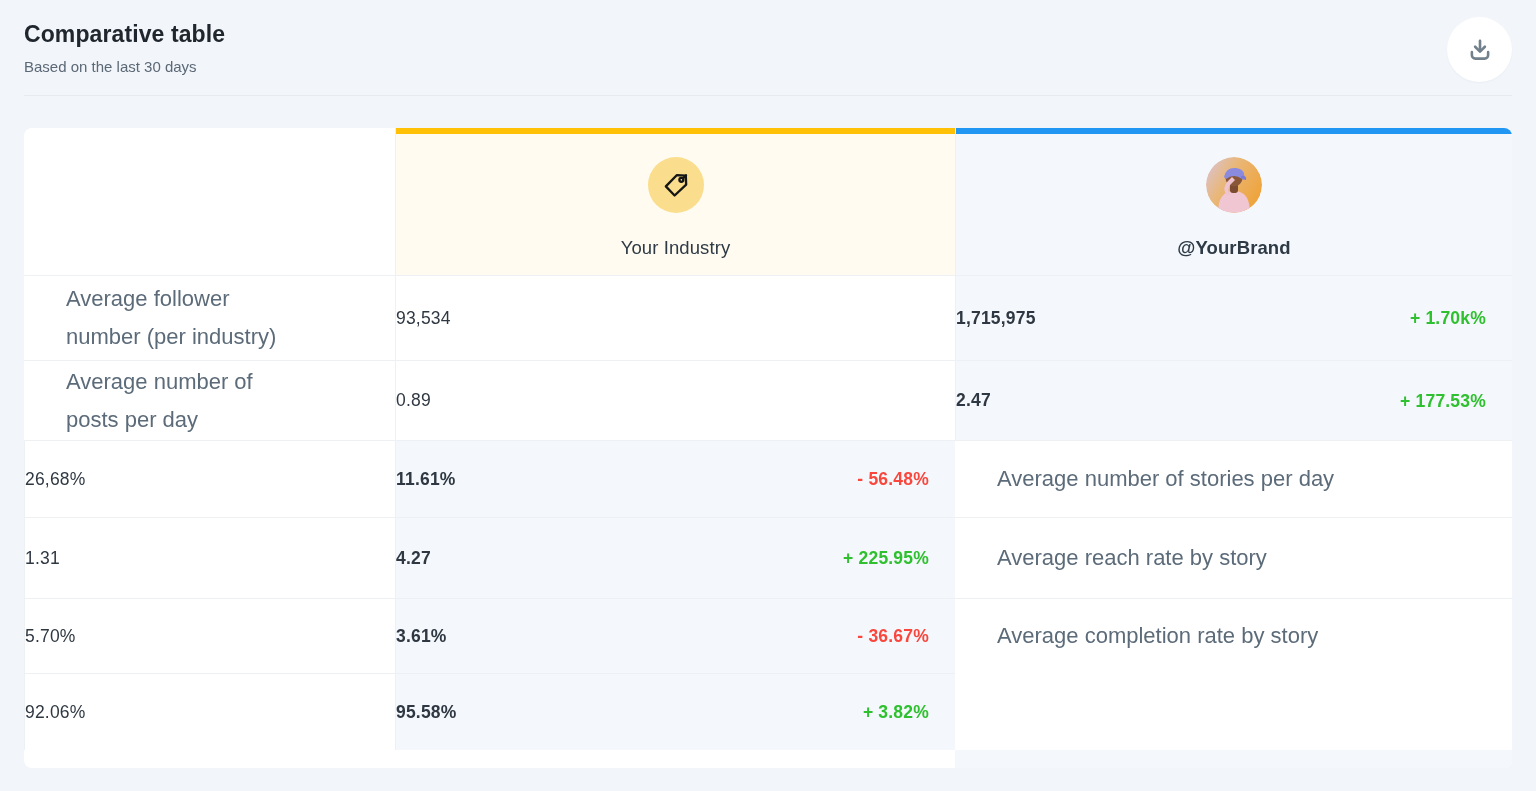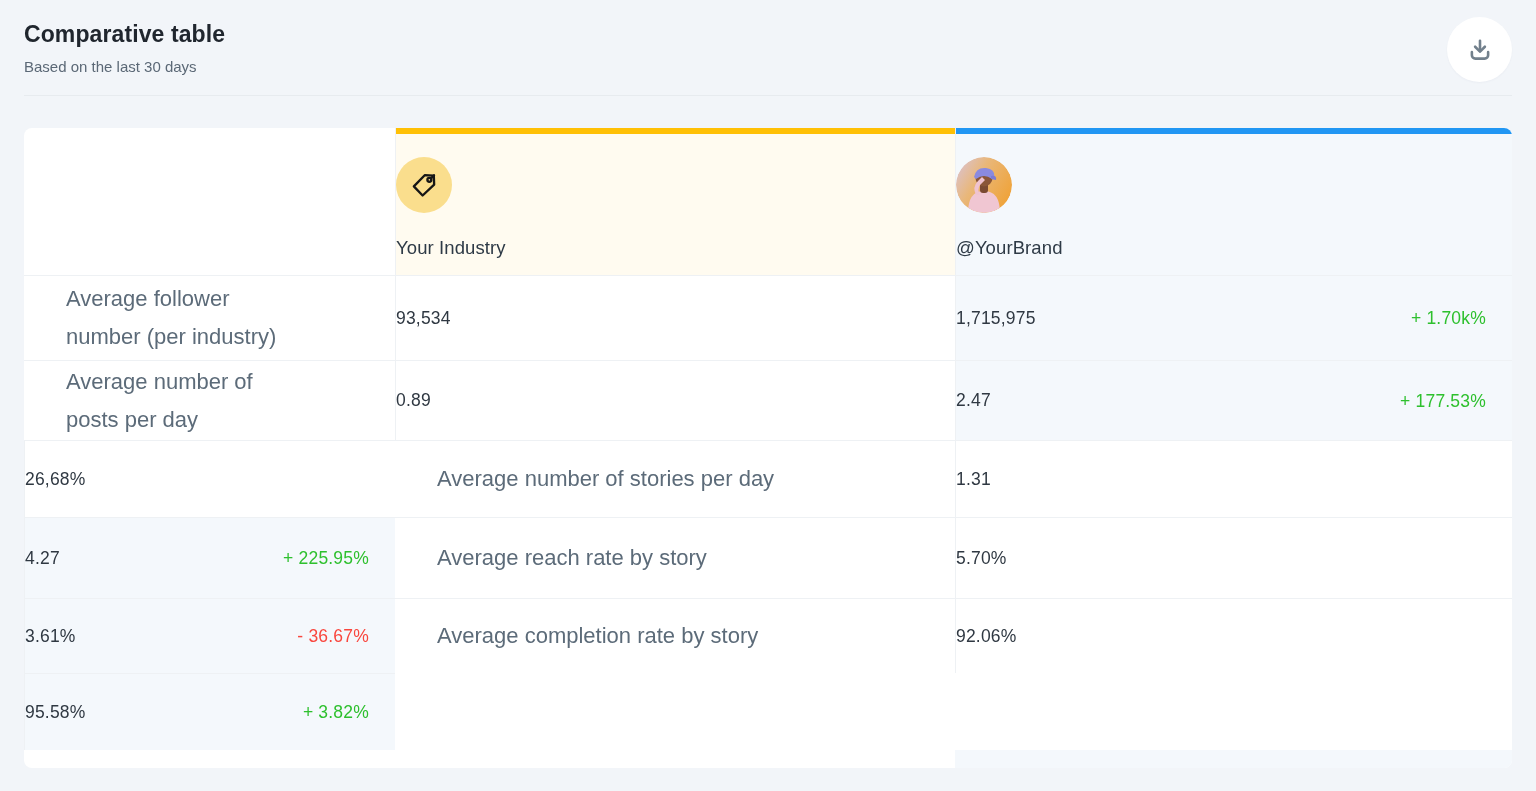--- a/index.html
+++ b/index.html
@@ -35,23 +35,23 @@
     background: #FFFFFF; border-radius: 8px; overflow: hidden;
     display: grid;
     grid-template-columns: 371px 560px 1fr;
     grid-template-rows: 147px 85px 80px 77px 81px 75px 77px 18px;
   }
   .cell { position: relative; }
   .col2 { border-left: 1px solid #EEF1F4; }
   .col3 { border-left: 1px solid #EEF1F4; }
   .body-cell { border-top: 1px solid #EEF1F4; }
   .industry-tint { background: #FFFBF0; }
-  .brand-tint { background: #F4F8FC; }
-  
-  .head-cell { grid-row: 1; display: flex; flex-direction: column; align-items: flex-start; }
+  .brand-tint { background: #F4F8FC; font-weight: bold; }
+  
+  .head-cell { grid-row: 1; display: flex; flex-direction: column; align-items: center; }
   .accent-bar { width: 100%; height: 6px; flex: none; }
   .accent-industry { background: var(--accent-industry, #FFC005); }
   .accent-brand { background: var(--accent-brand, #2196F3); }
   .head-icon-wrap { margin-top: 23px; width: 56px; height: 56px; flex: none; }
   .icon-circle {
     width: 56px; height: 56px; border-radius: 50%;
     background: #FADE8D; display: flex; align-items: center; justify-content: center;
   }
   .avatar-circle { width: 56px; height: 56px; border-radius: 50%; overflow: hidden; }
   .head-label {
@@ -163,20 +163,24 @@
       <span>0.89</span>
     </div>
     <div class="cell body-cell col3 brand-tint value-cell">
       <span>2.47</span>
       <span class="delta trend-up">+ 177.53%</span>
     </div>
 
     <div class="cell body-cell col2 value-cell">
       <span>26,68%</span>
     </div>
+    <div class="cell body-cell col3 brand-tint value-cell">
+      <span>11.61%</span>
+      <span class="delta trend-down">- 56.48%</span>
+    </div>
 
     <div class="cell body-cell label-cell">
       <span>Average number of stories per day</span>
     </div>
     <div class="cell body-cell col2 value-cell">
       <span>1.31</span>
     </div>
     <div class="cell body-cell col3 brand-tint value-cell">
       <span>4.27</span>
       <span class="delta trend-up">+ 225.95%</span>

